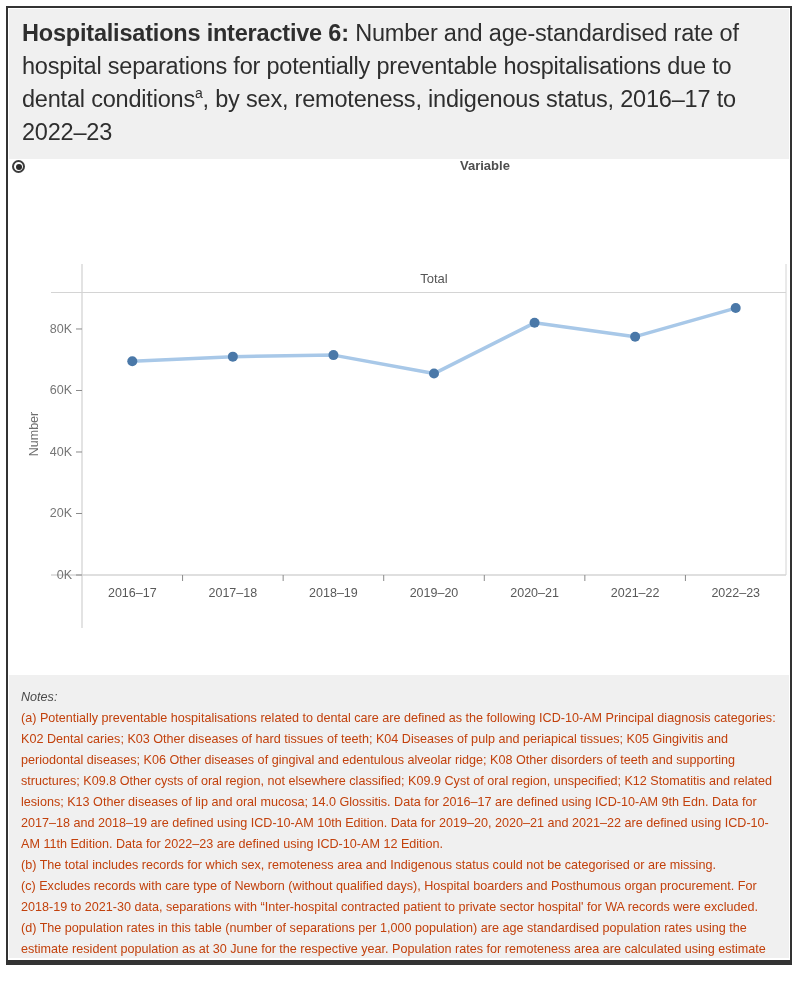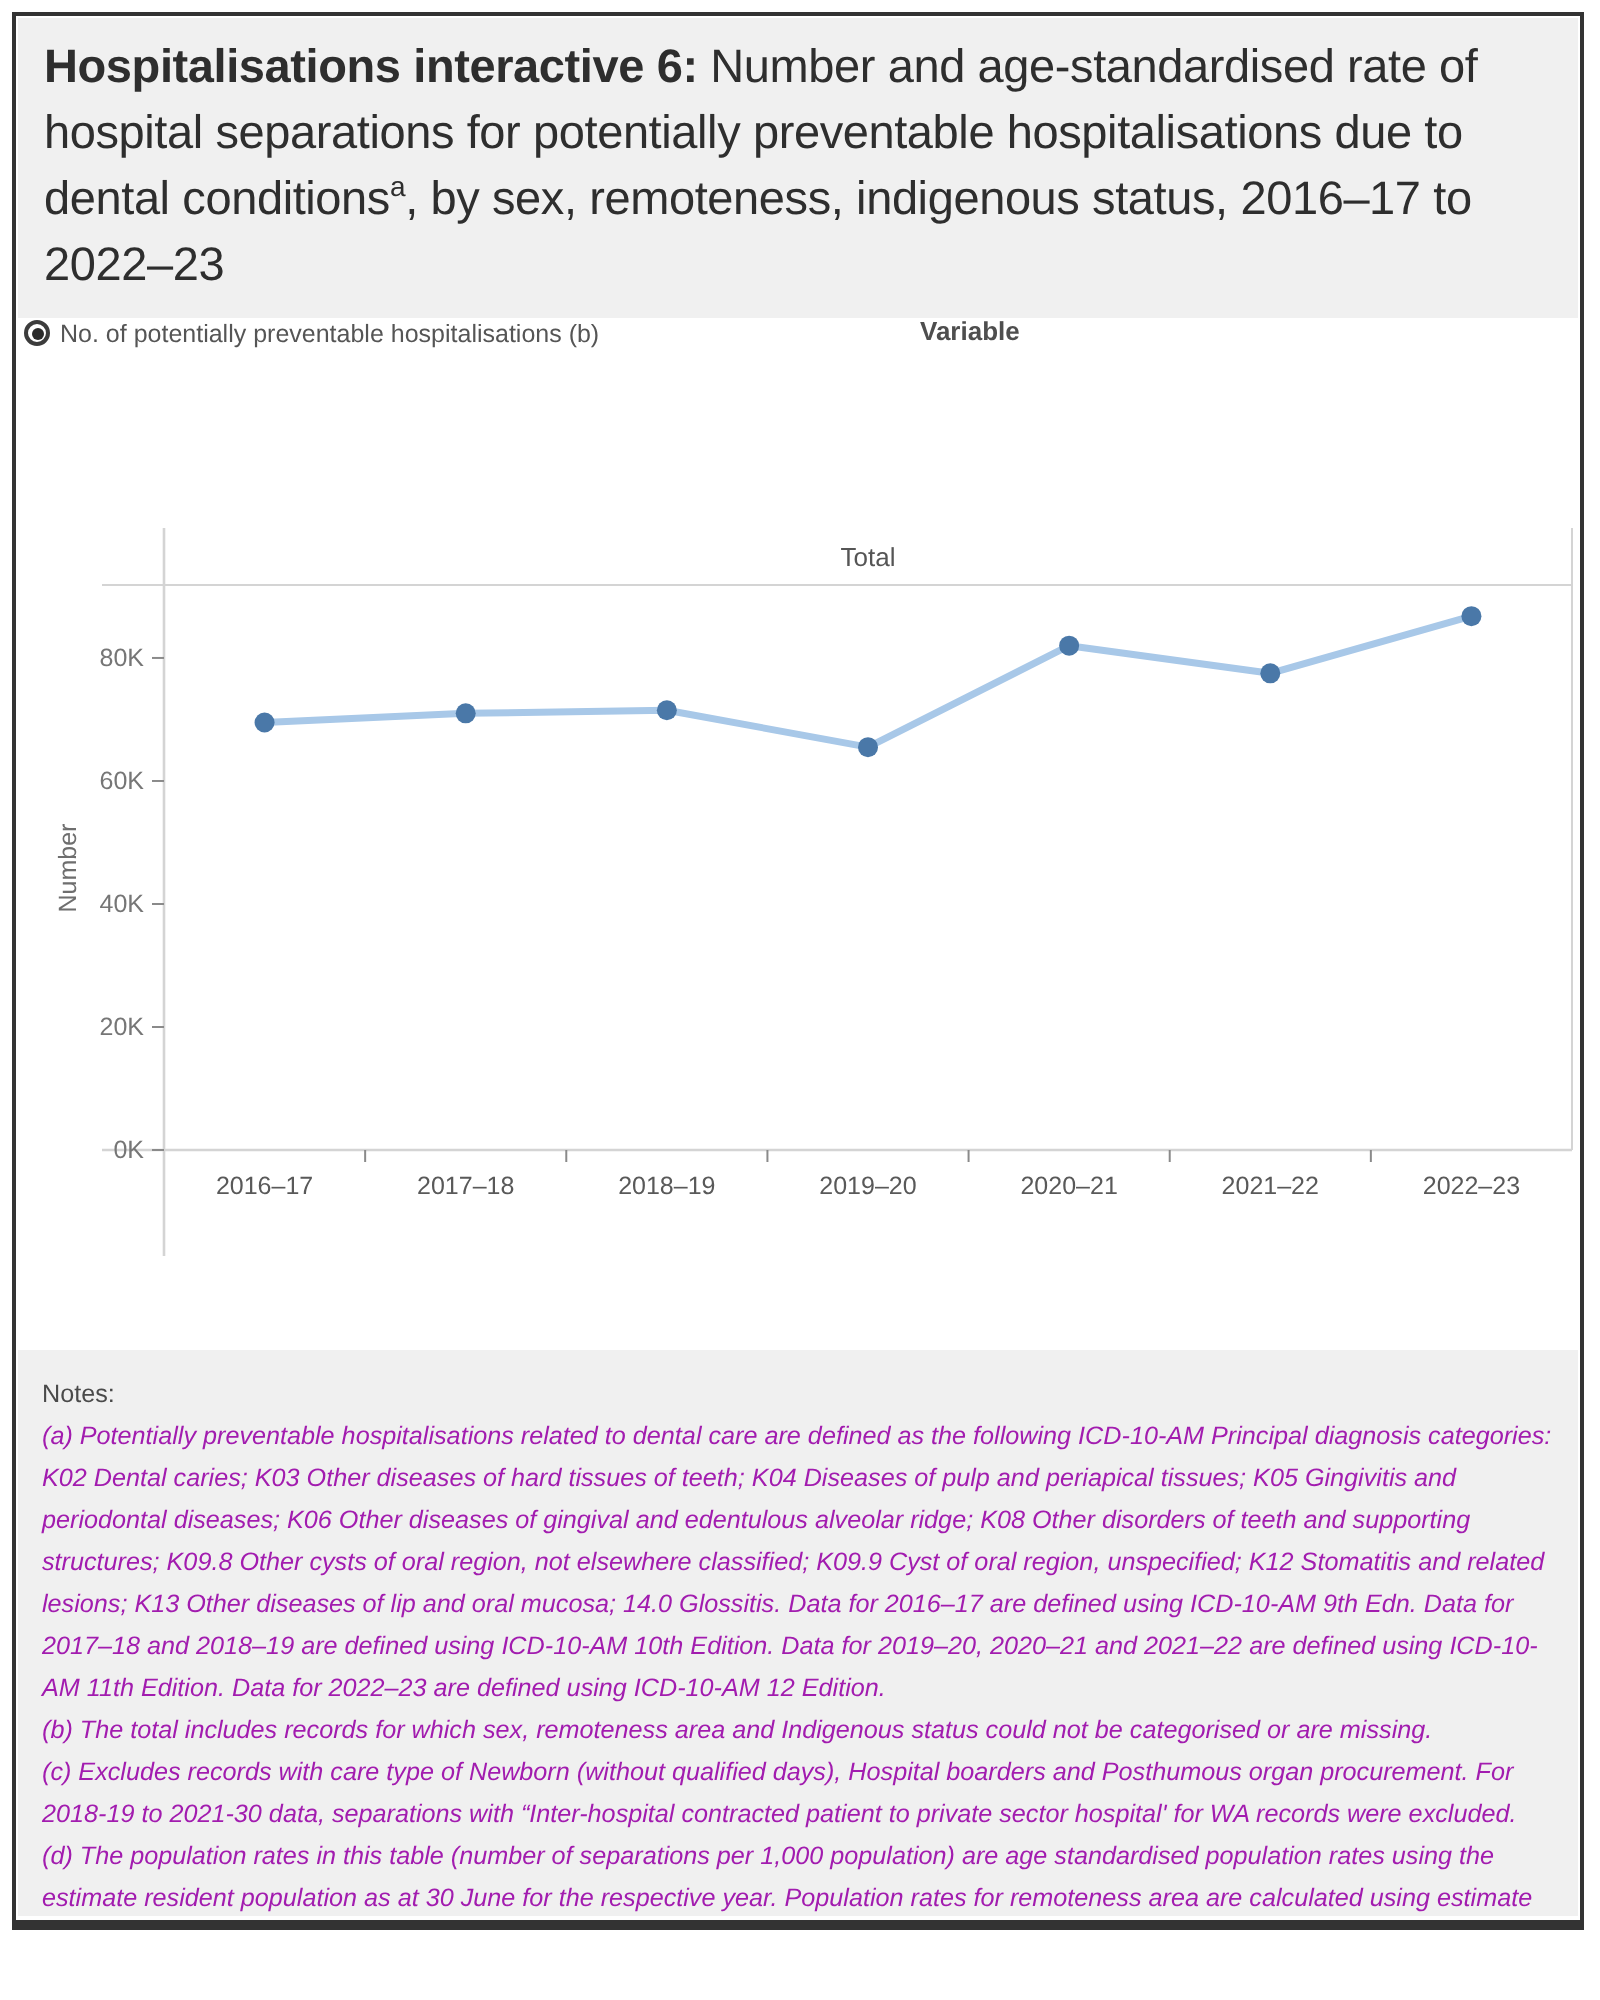--- a/index.html
+++ b/index.html
@@ -26,38 +26,37 @@
   .radio-circle.selected::after { content:""; position:absolute; left:1.5px; top:1.5px;
                   width:6px; height:6px; border-radius:50%; background:#2b2b2b; }
   .radio-label { font-size:12.5px; color:#555555; white-space:nowrap; }
 
   
   .chart-svg { position:absolute; left:0; top:252px; }
 
   
   .notes-panel { position:absolute; left:1px; right:1px; top:667px; bottom:2px; background:#f0f0f0;
                  padding:12px 12px 6px 12px; overflow:hidden; }
-  .notes-heading { font-size:12.6px; line-height:21px; color:#4a4a4a; }
-  .note-line { font-size:12.6px; line-height:21px; color:#a21caf;font-style:italic; }
+  .notes-heading { font-size:12.6px; line-height:21px; color:#4a4a4a; font-style:italic; }
+  .note-line { font-size:12.6px; line-height:21px; color:#c2410c; }
 </style>
 </head>
 <body>
 
 <div class="page">
   <div class="frame">
 
     <div class="title-panel">
       <div class="page-title"><span class="bold">Hospitalisations interactive 6:</span><span> Number and age-standardised rate of hospital separations for potentially preventable hospitalisations due to dental conditions</span><sup>a</sup><span>, by sex, remoteness, indigenous status, 2016–17 to 2022–23</span></div>
     </div>
 
     <div class="ctl-group measure">
       <div>
           <div class="radio-row">
             <span class="radio-circle selected"></span>
-            <span class="radio-label">No. of potentially preventable hospitalisations (b)</span>
           </div>
         </div>
     </div>
 
     <div class="ctl-group variable">
       <div class="ctl-label">Variable</div>
     </div>
 
     <svg class="chart-svg" width="782" height="398" viewBox="8 260 782 398" xmlns="http://www.w3.org/2000/svg">
         <line x1="51" y1="292.5" x2="786" y2="292.5" stroke="#d4d4d4" stroke-width="1"></line>

